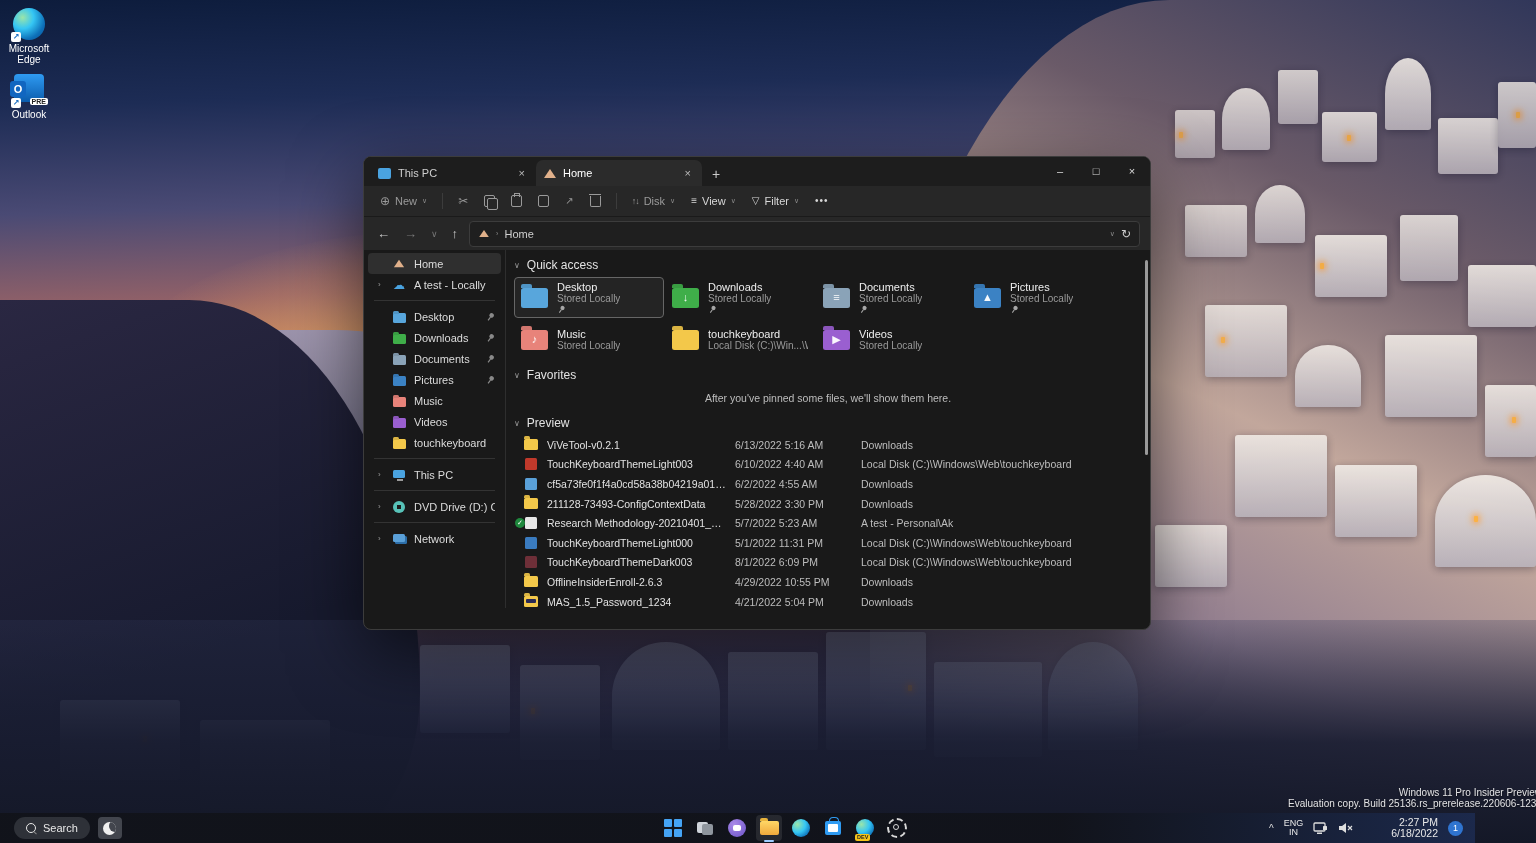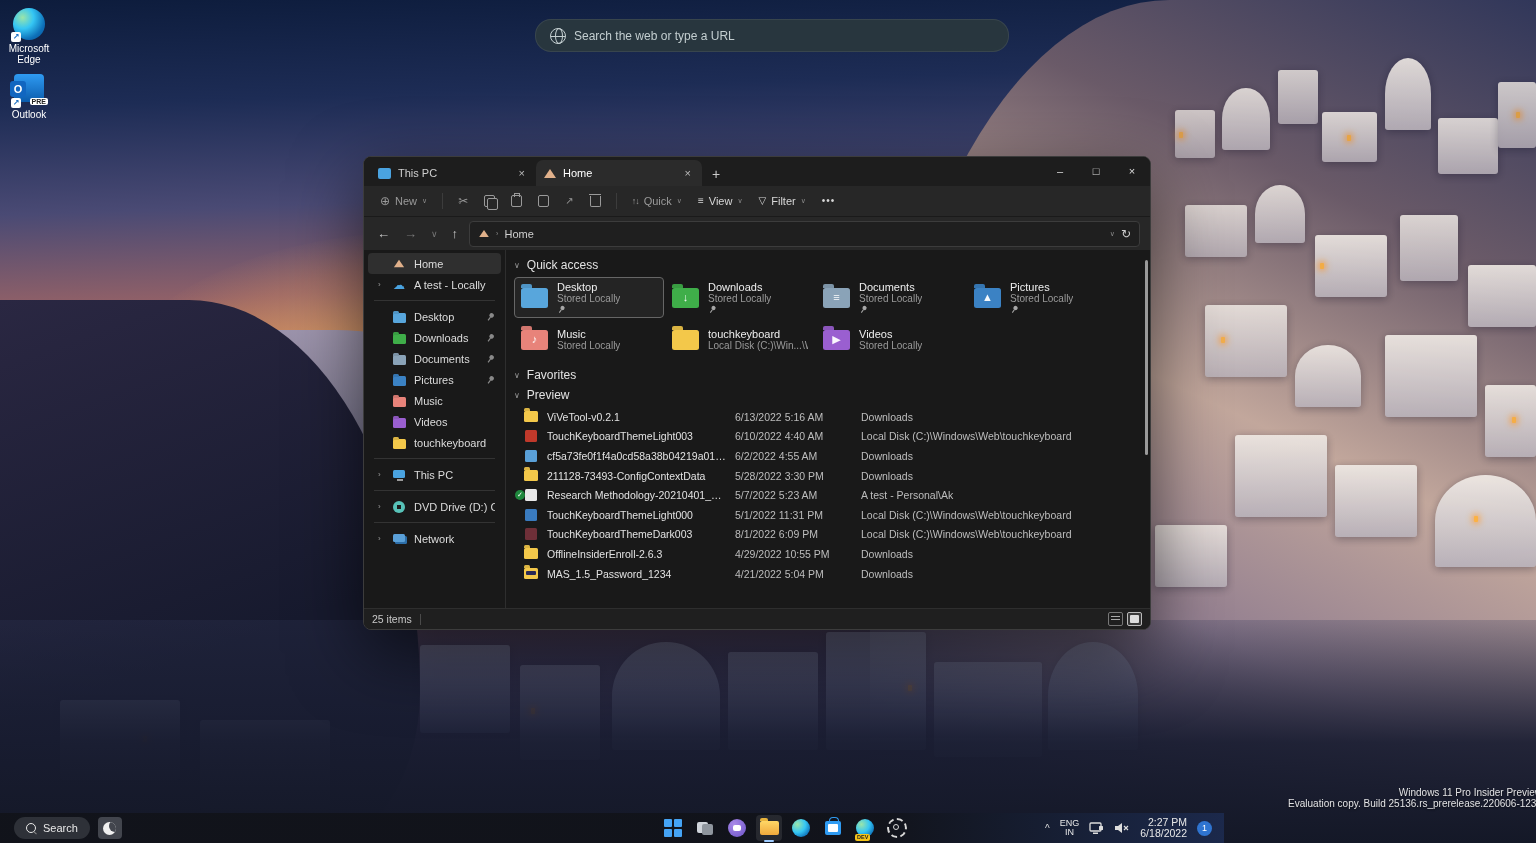--- a/index.html
+++ b/index.html
@@ -144,21 +144,21 @@
   .sv{width:13px;height:12px;border:1px solid #777;border-radius:2px;position:relative;}
   .sv.lines::before{content:"";position:absolute;left:2px;right:2px;top:3px;height:1px;background:#aaa;box-shadow:0 3px 0 #aaa;}
   .sv.boxed{background:#3a3a3a;border-color:#bbb;}
   .sv.boxed::before{content:"";position:absolute;left:2px;right:2px;top:2px;bottom:2px;background:#ddd;border-radius:1px;}
 
   
   #watermark{right:-6px;top:787px;text-align:right;color:rgba(255,255,255,.88);
     font-size:10px;line-height:11px;text-shadow:0 1px 2px rgba(0,0,0,.6);}
 
   
-  #taskbar{left:0;top:813px;width:1224px;height:30px;
+  #taskbar{left:0;top:813px;width:1475px;height:30px;
     background:linear-gradient(90deg,rgba(17,19,26,.97) 0%,rgba(17,19,26,.95) 72%,rgba(28,42,78,.93) 100%);
     display:flex;align-items:center;color:#e8e8e8;}
   #tb-search{display:flex;align-items:center;gap:7px;background:#2e3138;border-radius:14px;
     height:22px;padding:0 12px;margin-left:14px;font-size:11px;}
   #tb-widget{width:24px;height:22px;background:#42454d;border-radius:4px;margin-left:8px;
     display:flex;align-items:center;justify-content:center;}
   .moon{width:13px;height:13px;border-radius:50%;background:#f0f0f0;position:relative;overflow:hidden;}
   .moon::after{content:"";position:absolute;left:6px;top:-2px;width:12px;height:12px;border-radius:50%;background:#42454d;}
   #tb-center{position:absolute;left:660px;display:flex;gap:6px;align-items:center;}
   .tico{width:26px;height:26px;border-radius:4px;display:flex;align-items:center;justify-content:center;position:relative;}
@@ -178,21 +178,21 @@
   .storebag::before{content:"";position:absolute;left:4px;top:-4px;width:8px;height:4px;border:1.5px solid #2f9bf2;border-bottom:none;border-radius:4px 4px 0 0;}
   .storebag::after{content:"";position:absolute;left:3px;top:3px;width:10px;height:8px;background:#fff;border-radius:1px;}
   .devbadge{position:absolute;bottom:0;left:3px;background:#f5c518;color:#222;font-size:5.5px;font-weight:bold;
     padding:0 2px;border-radius:2px;line-height:7px;}
   .gear{width:16px;height:16px;border:2.5px dashed #d8d8d8;border-radius:50%;position:relative;}
   .gear::after{content:"";position:absolute;left:4px;top:4px;width:4px;height:4px;border:1.5px solid #d8d8d8;border-radius:50%;}
   #tb-tray{margin-left:auto;display:flex;align-items:center;gap:10px;padding-right:12px;}
   #tray-chevron{font-size:10px;color:#ddd;}
   #tray-lang{font-size:9px;line-height:9px;text-align:center;}
   .trayico{display:flex;align-items:center;}
-  #tray-clock{font-size:10.5px;line-height:11px;text-align:right;}
+  #tray-clock{font-size:10.5px;line-height:11px;text-align:right;margin-left:27px;}
   #tray-badge{width:15px;height:15px;border-radius:50%;background:#2f74d0;color:#fff;
     font-size:9px;line-height:15px;text-align:center;}
 </style>
 </head>
 <body>
 
 <div id="stage">
 
   <div id="wallpaper" class="abs"></div>
   <div id="sunglow" class="abs"></div>
@@ -262,24 +262,20 @@
   <div class="dicon abs" style="left:0;top:72px;">
     <div class="img">
         <div class="outlook-sq"></div>
       <div class="outlook-o">O</div>
       <div class="badge-pre">PRE</div>
       <div class="sc-arrow">↗</div>
       </div>
     <div>Outlook</div>
   </div>
 
-  <div id="websearch" class="abs">
-    <span class="globe"></span>
-    <span>Search the web or type a URL</span>
-  </div>
 
   <div id="win" class="abs">
     <div id="titlebar">
       <div id="tabs" style="display:flex;align-items:flex-end;padding-left:6px;">
   <div class="tab">
     <span class="tabicon ti-monitor"></span>
     <span class="tlabel">This PC</span>
     <span class="tclose">×</span>
   </div>
 
@@ -318,21 +314,21 @@
         </div>
       <div class="cmditem">
           <span class="gly" style="font-size:10px">↗</span>
         </div>
       <div class="cmditem">
           <span class="ic-trash"></span>
         </div>
       <div class="cmdsep"></div>
       <div class="cmditem">
         <span class="gly" style="font-size:9px;letter-spacing:-1px;">↑↓</span>
-        <span>Quick</span>
+        <span>Disk</span>
         <span class="chev">∨</span>
       </div>
       <div class="cmditem bright">
         <span class="gly" style="font-size:10px">≡</span>
         <span>View</span>
         <span class="chev">∨</span>
       </div>
       <div class="cmditem bright">
         <span class="gly" style="font-size:10px">▽</span>
         <span>Filter</span>
@@ -569,20 +565,21 @@
       <div class="tname">Videos</div>
       <div class="tsub">Stored Locally</div>
 
     </span>
   </div>
 </div>
         <div class="sechead">
           <span class="chevd">∨</span>
           <span>Favorites</span>
         </div>
+        <div id="fav-empty">After you've pinned some files, we'll show them here.</div>
         <div class="sechead">
           <span class="chevd">∨</span>
           <span>Preview</span>
         </div>
         <div id="recent-rows">
   <div class="rrow">
     <span class="ricon">
                 <span class="rfold" style="display:block"></span>
               </span>
     <span class="rname">ViVeTool-v0.2.1</span>
@@ -661,28 +658,20 @@
               </span>
     <span class="rname">MAS_1.5_Password_1234</span>
     <span class="rdate">4/21/2022 5:04 PM</span>
     <span class="rloc">Downloads</span>
   </div>
 </div>
       </div>
       <div id="vscroll"></div>
     </div>
 
-    <div id="statusbar">
-      <span>25 items</span>
-      <span class="statdiv"></span>
-      <div id="statviews">
-        <span class="sv lines"></span>
-        <span class="sv boxed"></span>
-      </div>
-    </div>
   </div>
 
   <div id="watermark" class="abs">
     <div>Windows 11 Pro Insider Preview</div>
     <div>Evaluation copy. Build 25136.rs_prerelease.220606-1236</div>
   </div>
 
   <div id="taskbar" class="abs">
     <div id="tb-search">
       <span class="mag" style="border-color:#e8e8e8"></span>

